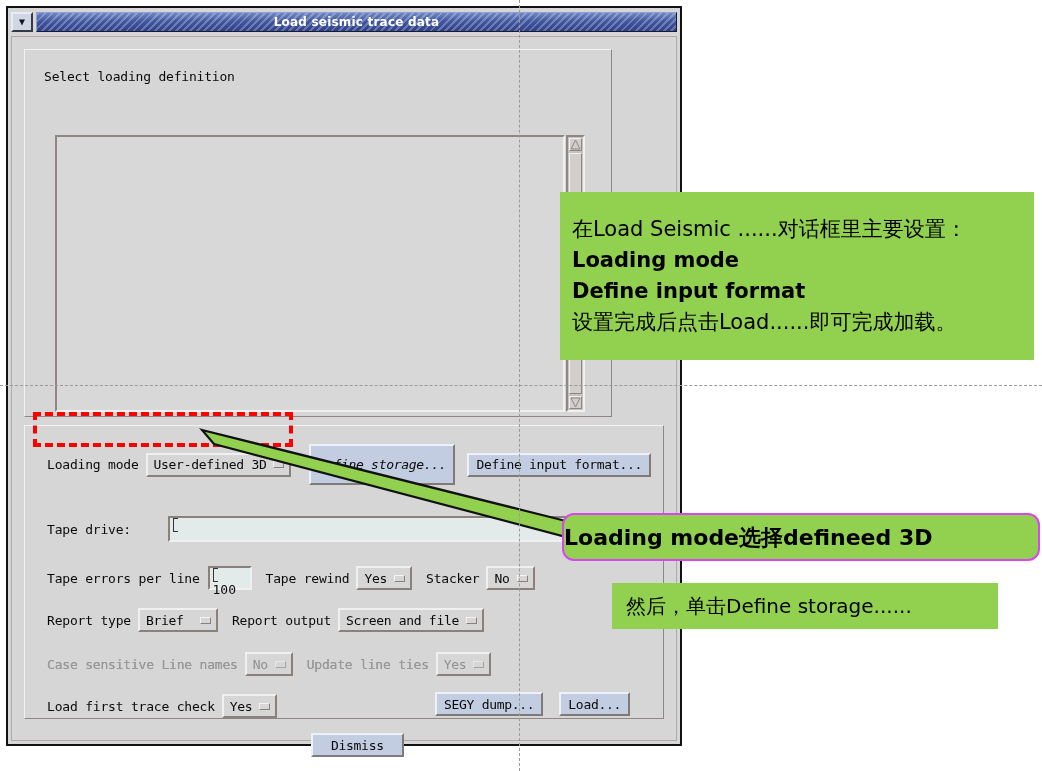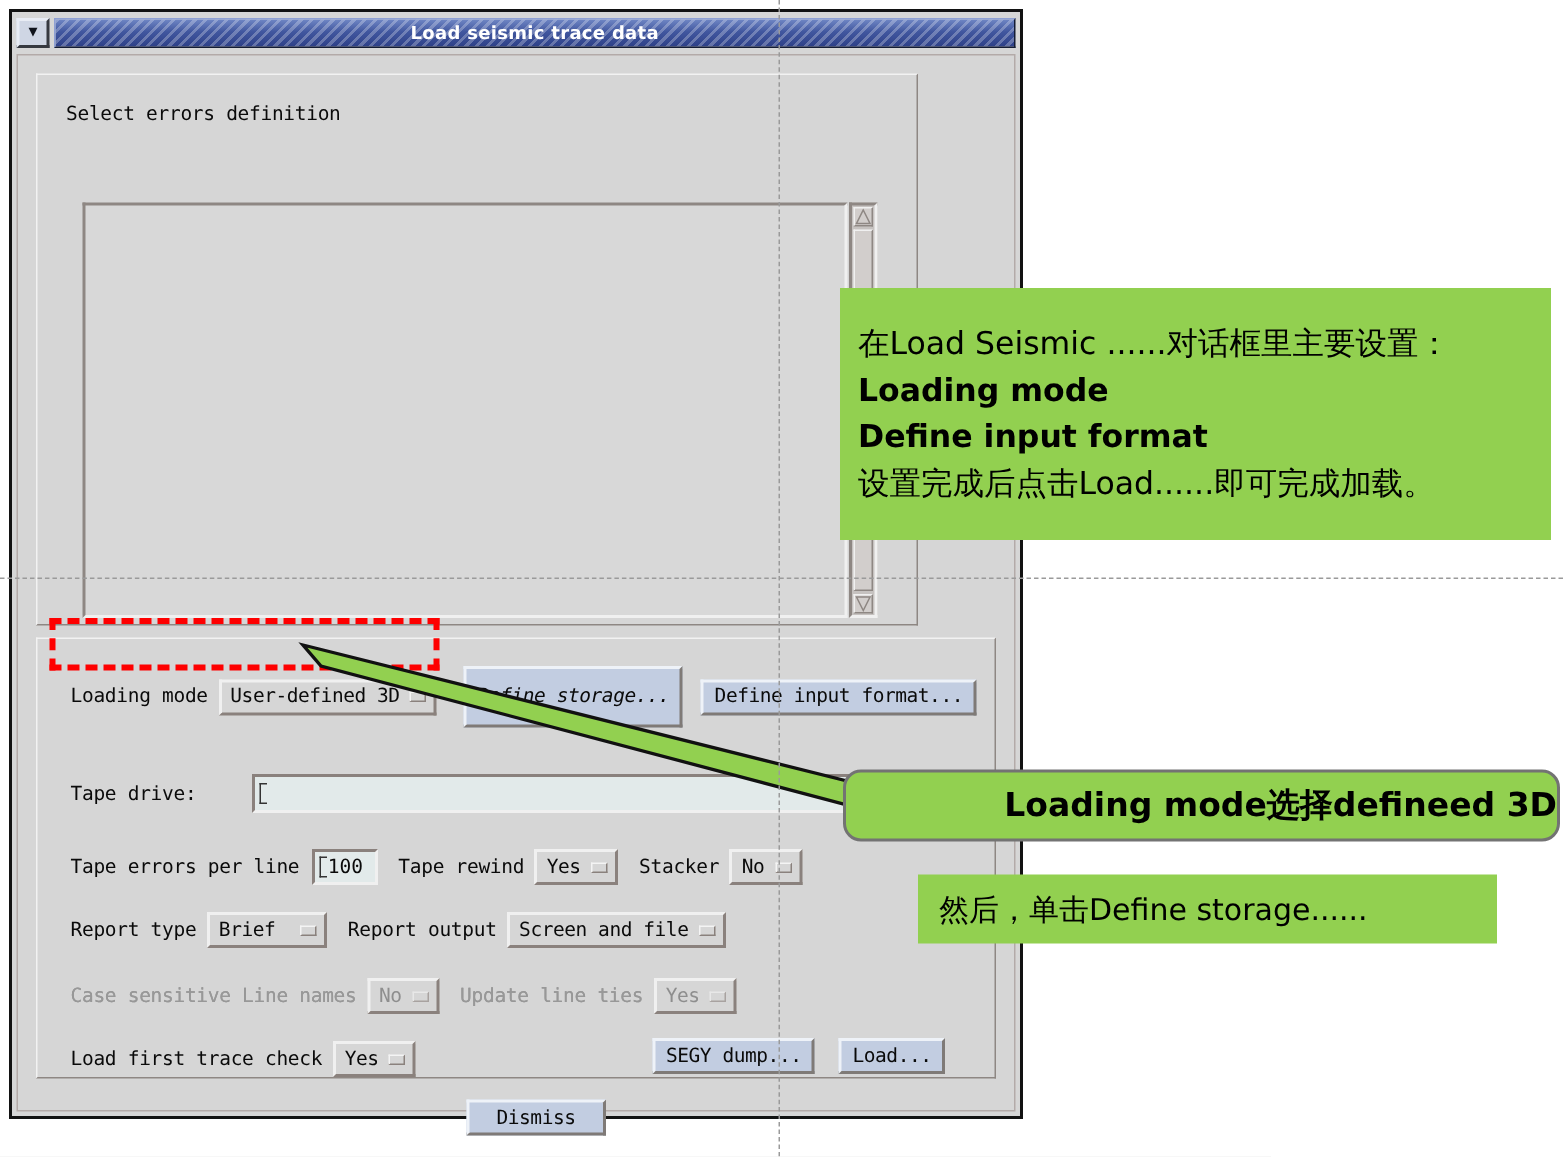--- a/index.html
+++ b/index.html
@@ -216,25 +216,26 @@
   .optmenu.dim .ind { opacity: .6; }
 
   
   .textfield {
     background: #e2eaea;
     border-top: 2px solid #8a817d;
     border-left: 2px solid #8a817d;
     border-right: 2px solid #f0f0f0;
     border-bottom: 2px solid #f0f0f0;
     box-sizing: border-box;
-    display: flex; align-items: center;
+    display: flex; align-items: flex-start;
     padding-left: 3px;
     font-family: "DejaVu Sans Mono", monospace;
     font-size: 13px;
     color: #0a0a0a;
+    flex-direction: column;
   }
   .caret {
     display: inline-block;
     width: 5px; height: 14px;
     border-left: 1px solid #333;
     border-top: 1px solid #333;
     border-bottom: 1px solid #333;
     box-sizing: border-box;
     margin-right: 1px;
     flex: none;
@@ -272,24 +273,24 @@
 
   #callout-main { left: 560px; top: 192px; width: 474px; height: 168px; padding: 3px 12px; }
   #callout-tail-note { left: 612px; top: 583px; width: 386px; height: 46px; padding: 0 14px; }
   #callout-tail-note .cn { font-size: 20px; }
 
   #callout-bubble {
     position: absolute;
     left: 562px; top: 513px;
     width: 478px; height: 48px;
     background: #92d050;
-    border: 2px solid #737373;
+    border: 2px solid #d946ef;
     border-radius: 12px;
     z-index: 31;
-    display: flex; align-items: center; justify-content: flex-end;
+    display: flex; align-items: center; justify-content: flex-start;
     box-sizing: border-box;
   }
   #callout-bubble .cn { font-size: 22px; font-weight: bold; }
 
   #pointer-wedge {
     position: absolute;
     left: 200px; top: 430px;
     width: 400px; height: 110px;
     z-index: 29;
     pointer-events: none;
@@ -320,21 +321,21 @@
       </div>
       <div class="title-strip">
         <span class="t">Load seismic trace data</span>
       </div>
     </div>
 
     <div class="client">
 
       <div class="panel" style="left:12px; top:12px; width:588px; height:368px;">
 
-        <div class="lbl" style="position:absolute; left:19px; top:19px;">Select errors definition</div>
+        <div class="lbl" style="position:absolute; left:19px; top:19px;">Select loading definition</div>
 
         <div id="listbox"></div>
 
         <div id="scrollbar">
           <div class="sb-arrow up">
             <svg width="11" height="11" viewBox="0 0 11 11" style="position:absolute;left:0;top:0;">
               <polygon points="5.5,1 10,10 1,10" fill="#d2cecc" stroke="#8e8783" stroke-width="1"></polygon>
             </svg>
           </div>
           <div class="sb-thumb"></div>

